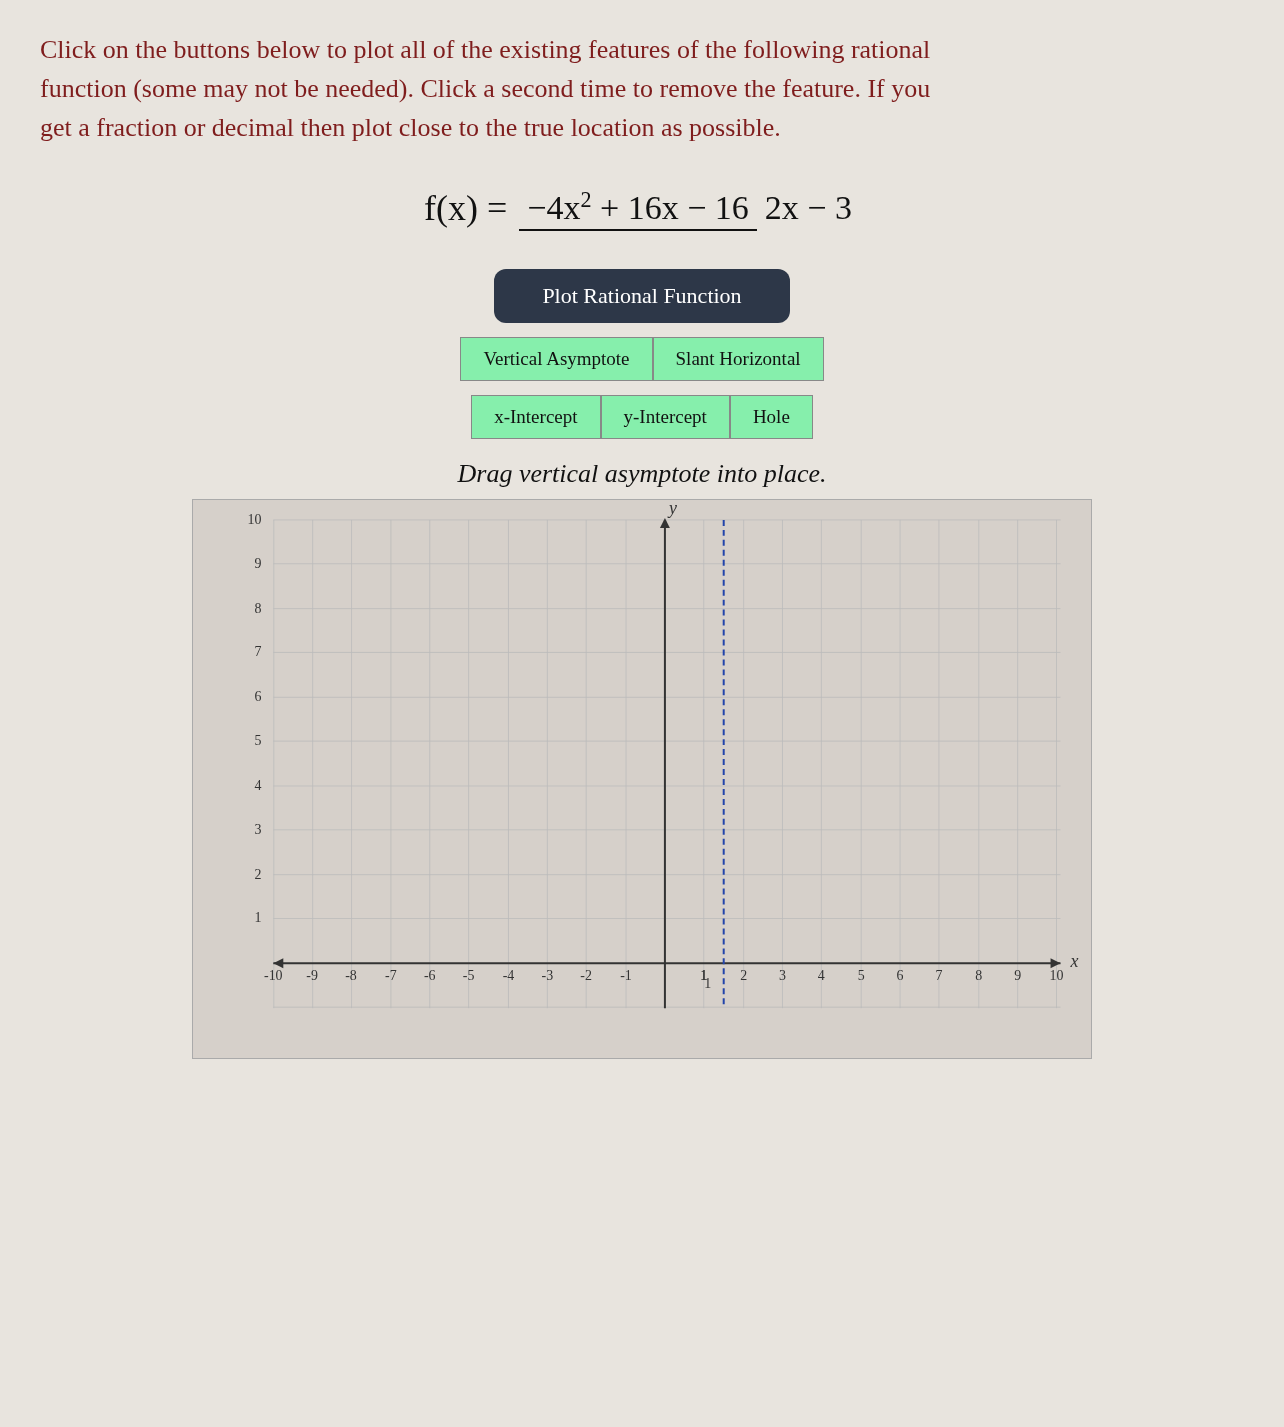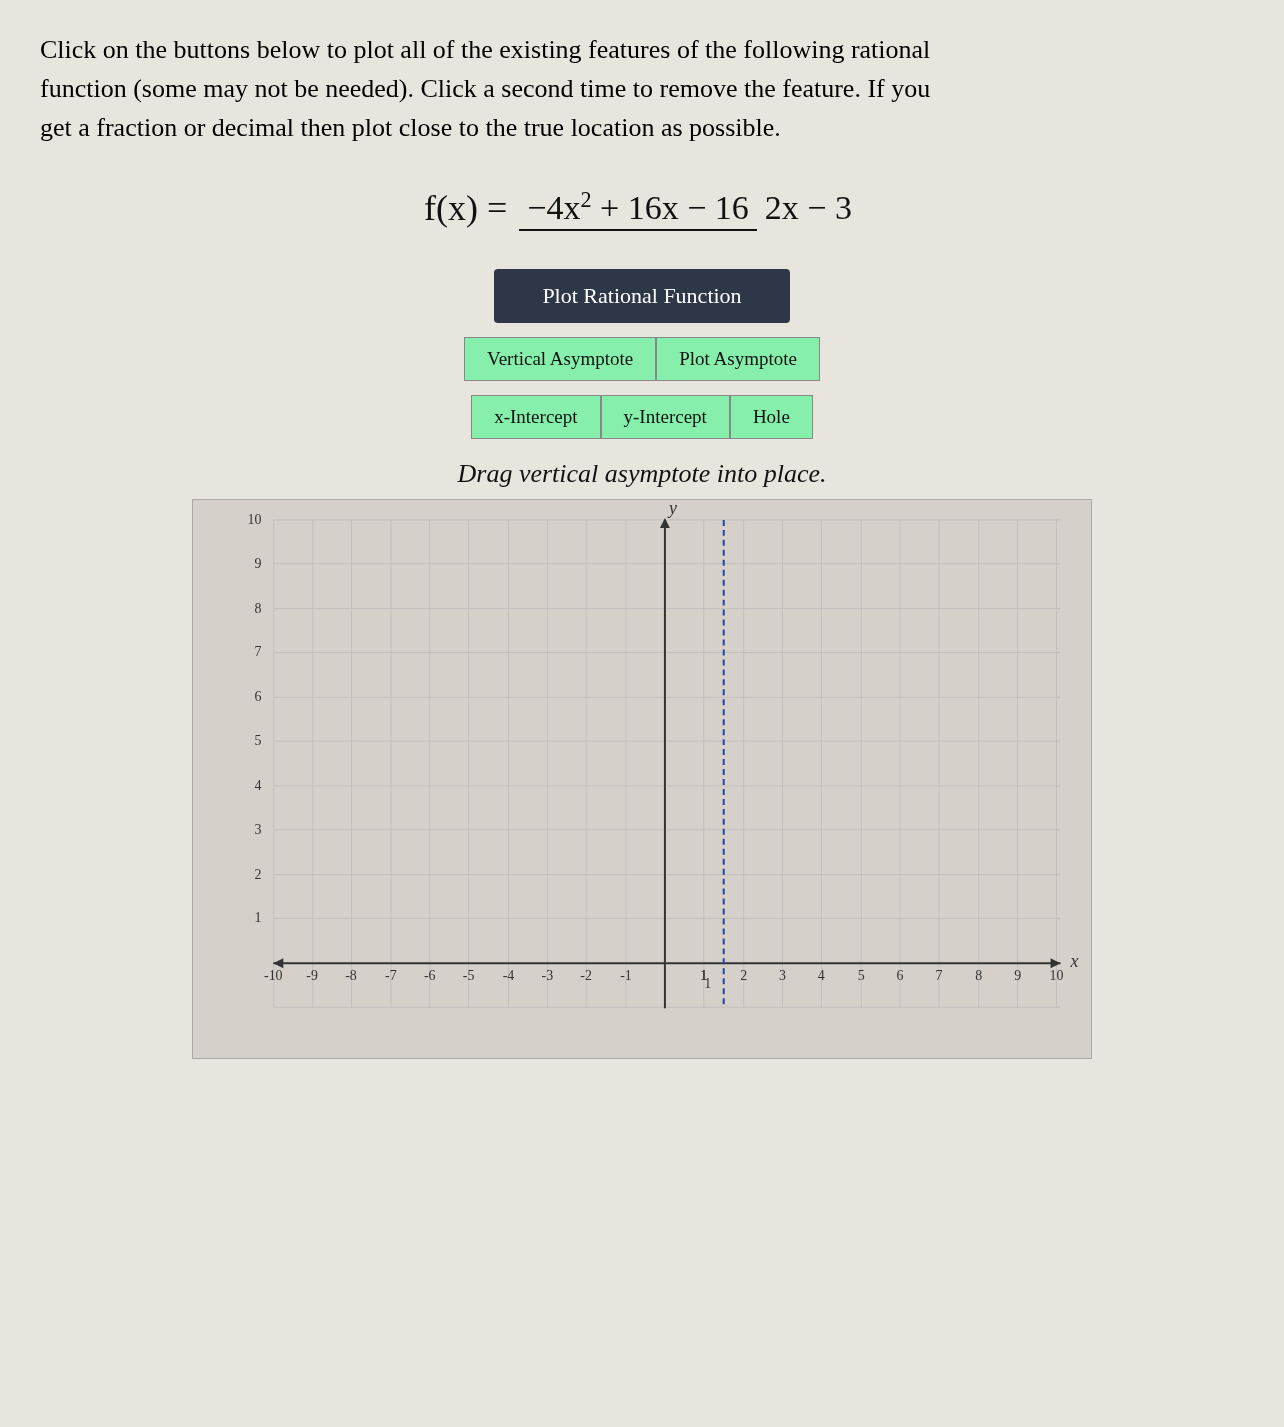--- a/index.html
+++ b/index.html
@@ -11,21 +11,21 @@
       overflow-x: hidden;
     }
 
     .page-container {
       padding: 30px 40px 40px 40px;
     }
 
     .instructions {
       font-size: 26px;
       line-height: 1.5;
-      color: #000000;
+      color: #7f1d1d;
       margin-bottom: 30px;
       max-width: 900px;
       font-family: Liberation Serif, serif;
     }
 
     .function-display {
       text-align: center;
       margin: 28px 0 30px 0;
       font-size: 36px;
       color: #111;
@@ -69,21 +69,21 @@
     }
 
     .plot-btn {
       background: #2d3748;
       color: #fff;
       border: none;
       padding: 14px 48px;
       font-size: 22px;
       font-family: Georgia, serif;
       cursor: pointer;
-      border-radius: 4px;
+      border-radius: 12px;
     }
 
     .btn-row {
       display: flex;
       gap: 0;
     }
 
     .feature-btn {
       background: #86efac;
       color: #111;
@@ -142,21 +142,21 @@
         <div class="denominator">2x − 3</div>
       </div>
     </div>
   </div>
 
   <div class="buttons-section">
     <button class="plot-btn">Plot Rational Function</button>
 
     <div class="btn-row">
       <button class="feature-btn">Vertical Asymptote</button>
-      <button class="feature-btn">Plot Asymptote</button>
+      <button class="feature-btn">Slant Horizontal</button>
     </div>
 
     <div class="btn-row">
       <button class="feature-btn">x-Intercept</button>
       <button class="feature-btn">y-Intercept</button>
       <button class="feature-btn">Hole</button>
     </div>
   </div>
 
   <p class="drag-instruction">Drag vertical asymptote into place.</p>

